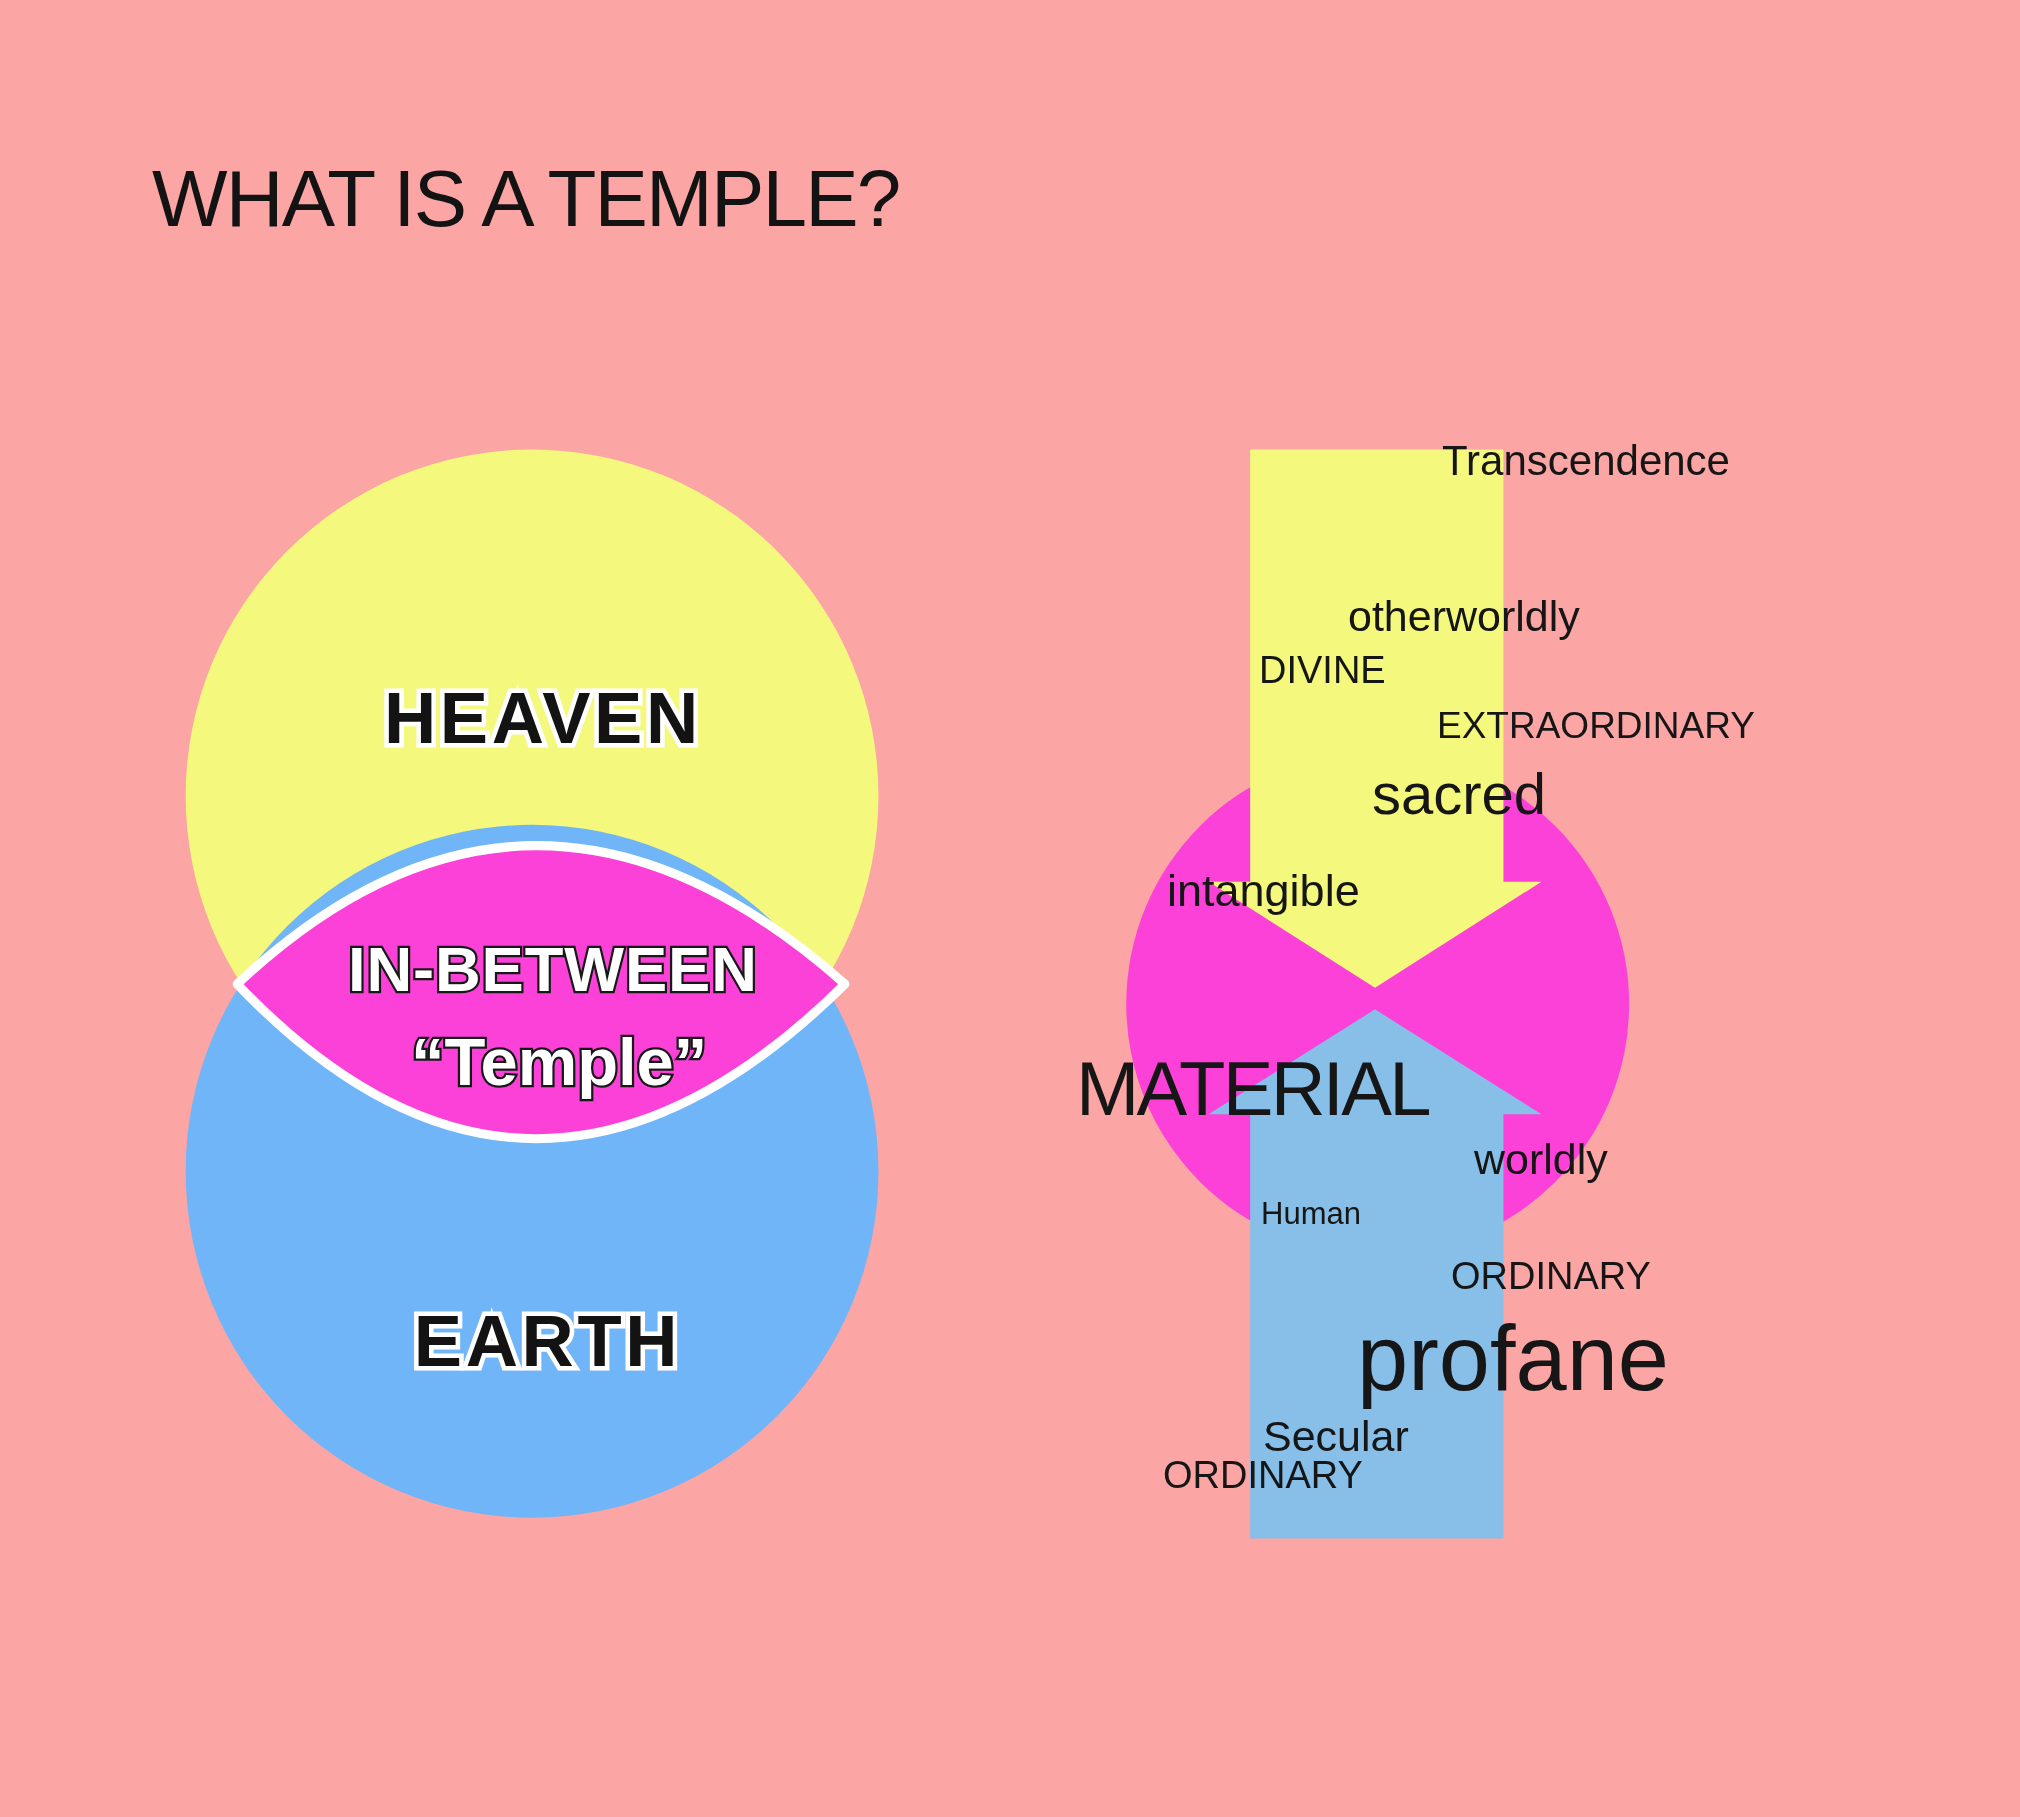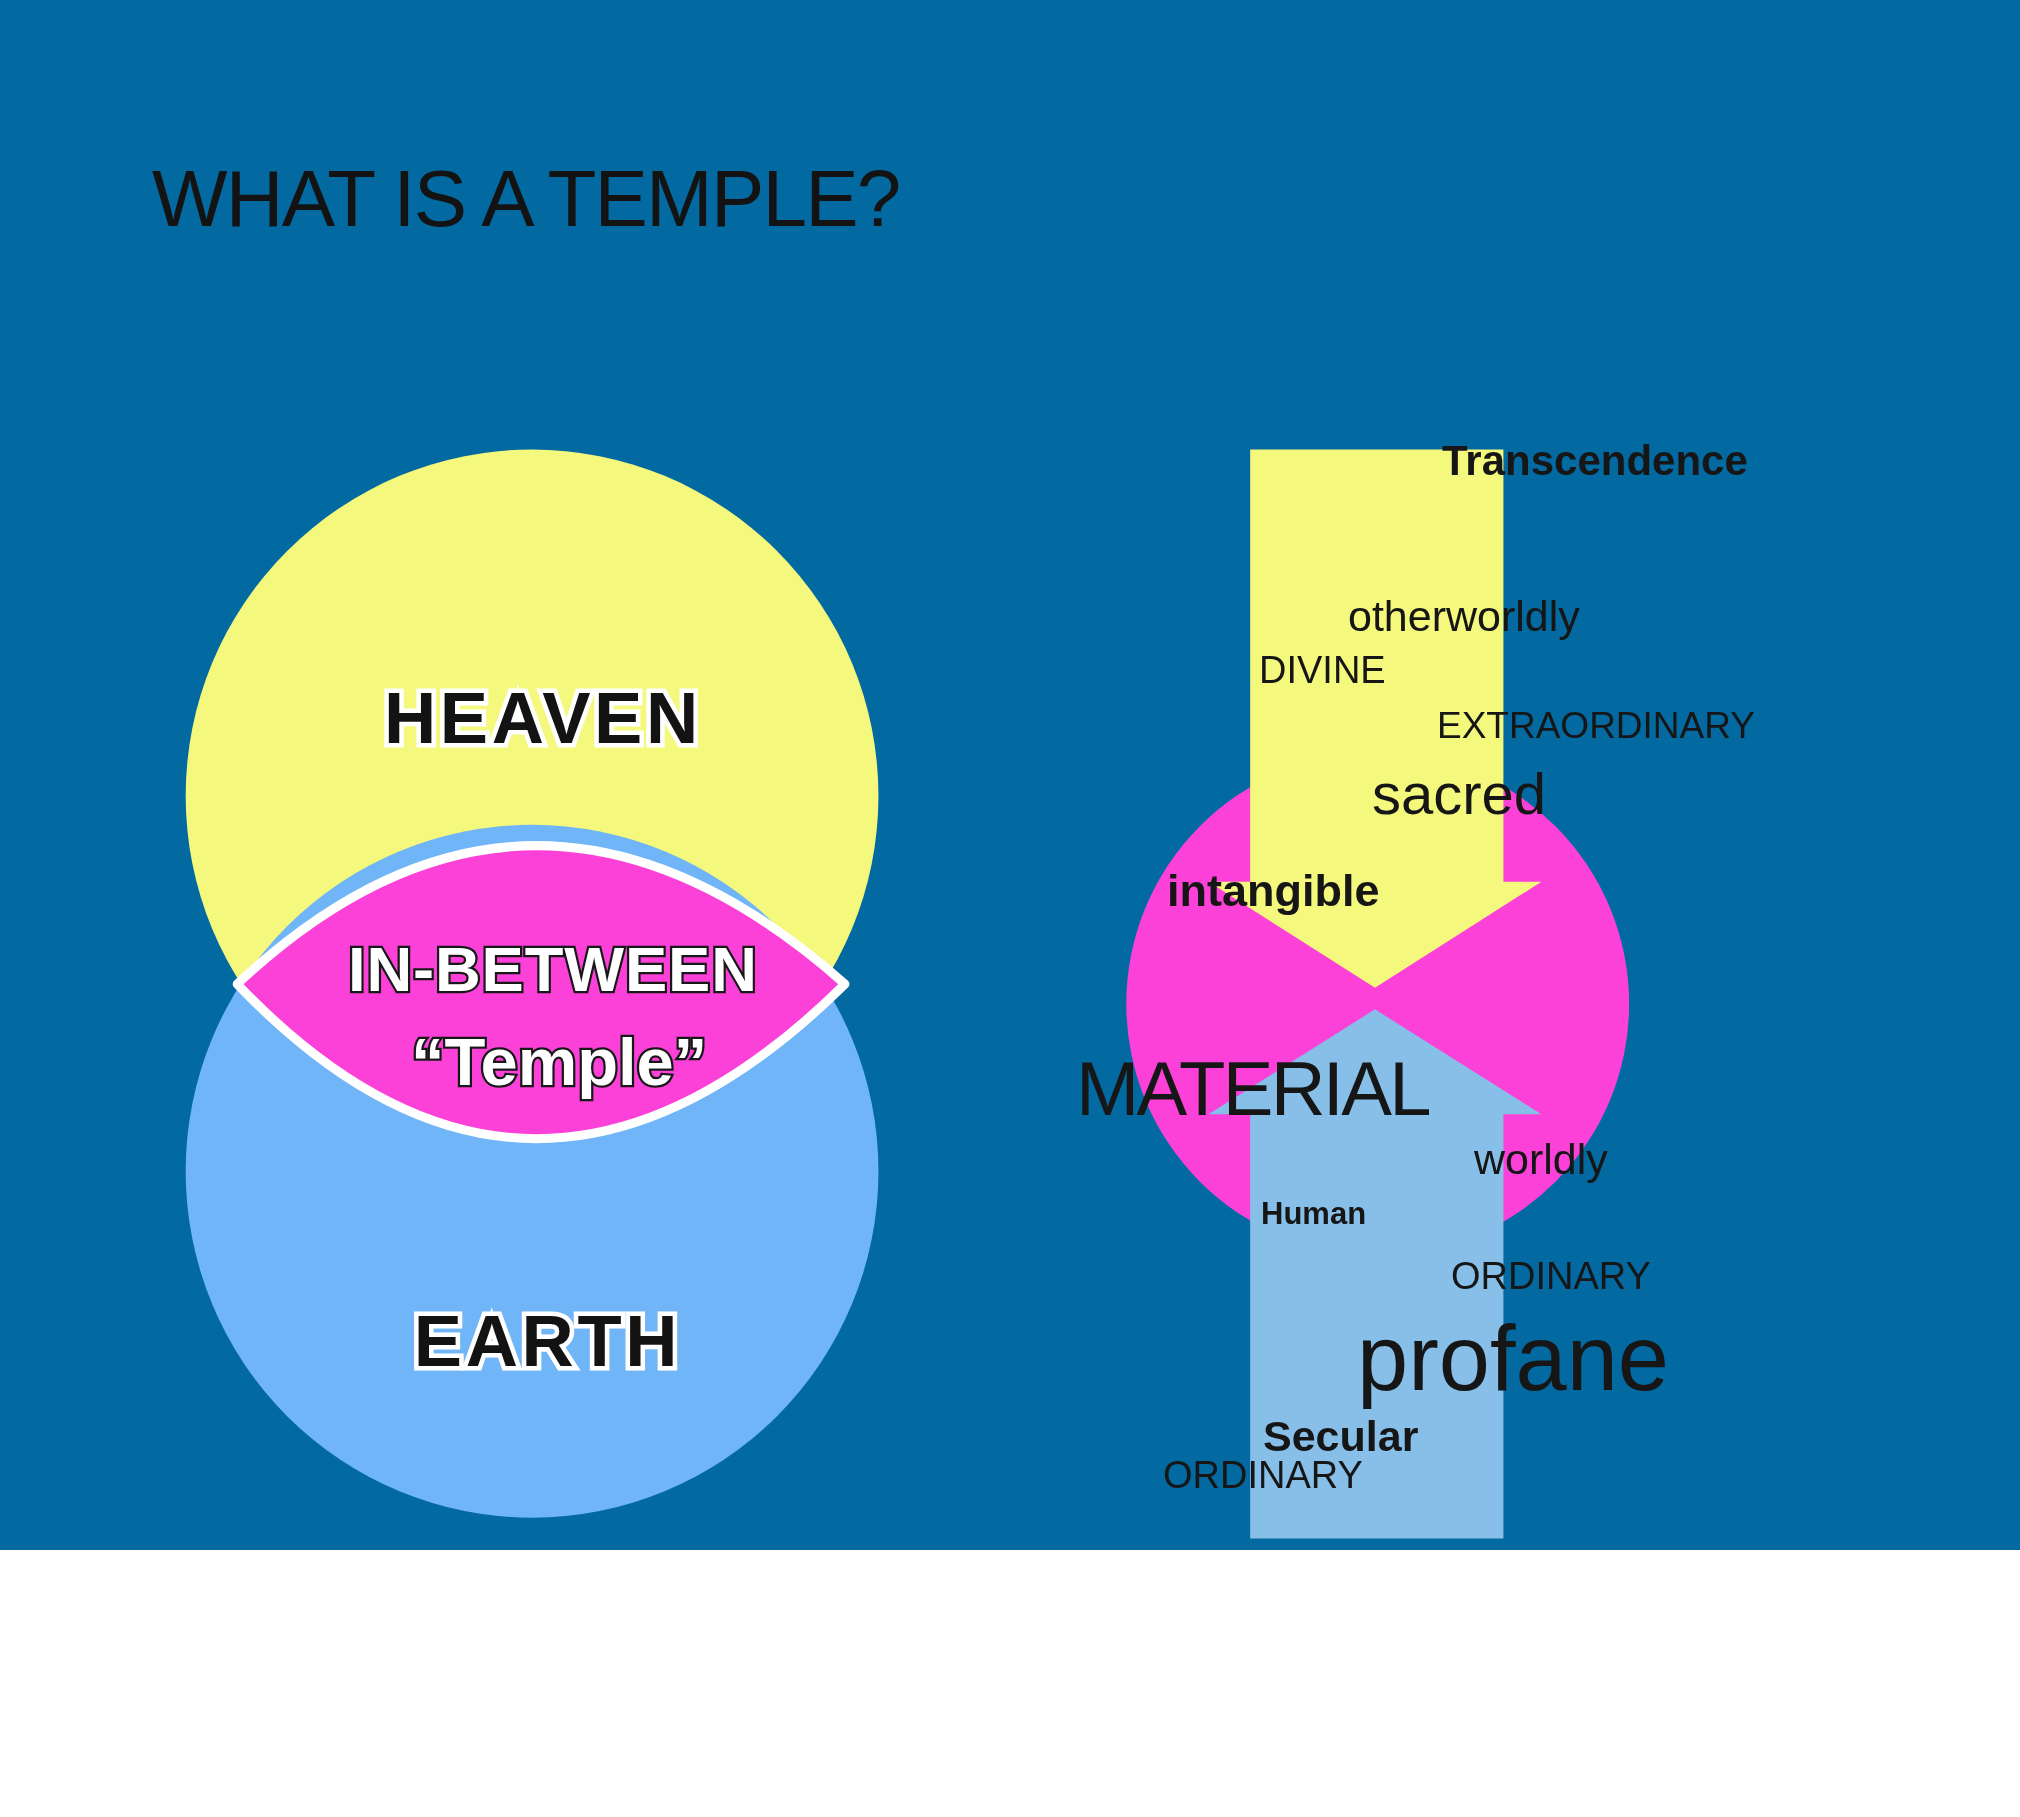--- a/index.html
+++ b/index.html
@@ -3,22 +3,22 @@
 <meta charset="utf-8">
 <style>
   html, body {
     margin: 0;
     padding: 0;
     background: #ffffff;
   }
   .canvas {
     position: relative;
     width: 2021px;
-    height: 1550px;
-    background: #0369a1;
+    height: 1817px;
+    background: #fca5a5;
     overflow: hidden;
     font-family: "Liberation Sans", sans-serif;
     color: #151515;
   }
   .layer {
     position: absolute;
     left: 0;
     top: 0;
   }
   .page-title {
@@ -31,21 +31,21 @@
     line-height: 1;
     color: #131313;
     white-space: nowrap;
   }
   .lbl {
     position: absolute;
     line-height: 1;
     white-space: nowrap;
     color: #161616;
   }
-  .lbl.bold  { font-weight: 700; }
+  .lbl.bold  { font-weight: 400; }
   .lbl.light { font-weight: 400; }
 
   
   .transcendence { left: 1442px; top: 440px;  font-size: 42px; }
   .immaterial    { left: 1076px; top: 507px;  font-size: 80px; letter-spacing: -3.6px; }
   .otherworldly  { left: 1348px; top: 595px;  font-size: 43px; }
   .divine        { left: 1259px; top: 651px;  font-size: 38px; }
   .extraordinary { left: 1437px; top: 707px;  font-size: 37px; }
   .sacred        { left: 1372px; top: 765px;  font-size: 58px; }
   .intangible    { left: 1167px; top: 868px;  font-size: 45px; }

